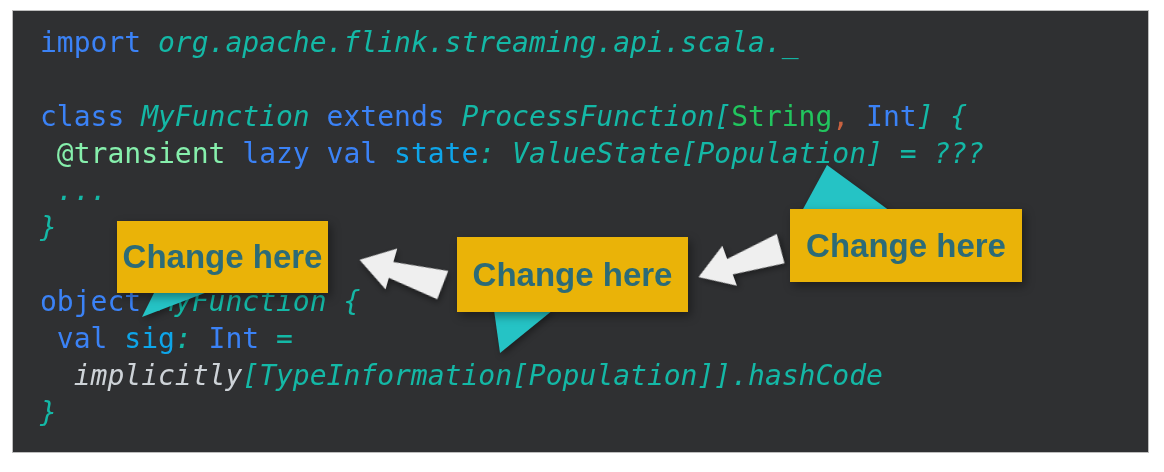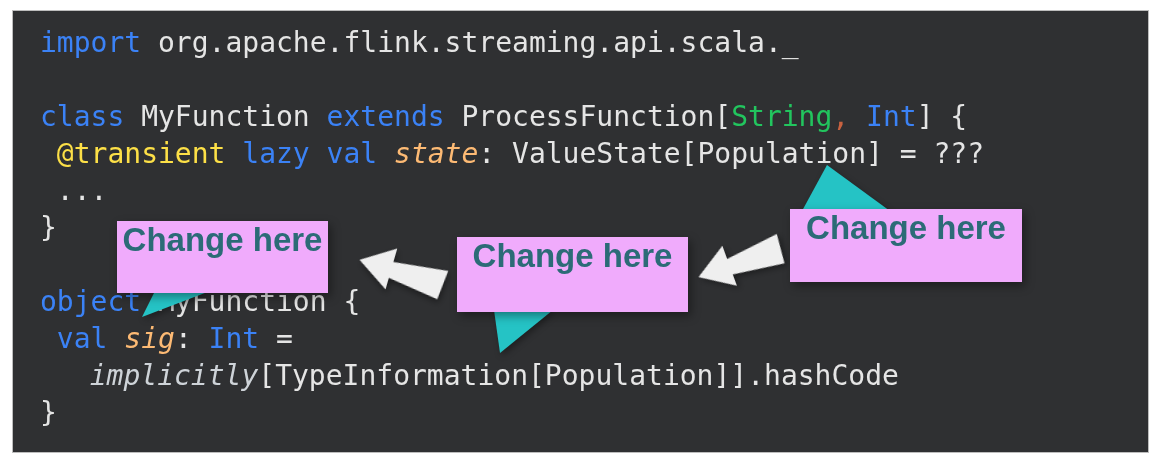--- a/index.html
+++ b/index.html
@@ -11,29 +11,29 @@
     position:absolute;left:12px;top:10px;width:1137px;height:443px;
     background:#2f3032;border:1px solid #bdbdbd;box-sizing:border-box;
   }
   .code{
     position:absolute;left:27px;top:13px;margin:0;z-index:1;
     font-family:"DejaVu Sans Mono",monospace;font-size:28px;line-height:37px;
     color:#ced3d8;white-space:pre;
   }
   .code-line{height:37px;}
   .tk-k{color:#3b82f6;}           
-  .tk-a{color:#fde047;}           
+  .tk-a{color:#86efac;}           
   .tk-t{color:#22c55e;}           
-  .tk-f{color:#fdba74;font-style:italic;} 
-  .tk-i{font-style:italic;margin-left:16px;}       
+  .tk-f{color:#0ea5e9;} 
+  .tk-i{font-style:italic;}       
   .tk-o{color:#c96240;}           
-  .tk-p{color:#e5e5e5;}
+  .tk-p{color:#14b8a6;font-style:italic;}
   .callout{
-    position:absolute;z-index:6;background:#f0abfc;color:#2c6b77;
-    display:flex;justify-content:center;
+    position:absolute;z-index:6;background:#eab308;color:#2c6b77;
+    display:flex;align-items:center;justify-content:center;
     font-weight:bold;font-size:33px;letter-spacing:0px;
     box-shadow:3px 4px 9px rgba(0,0,0,0.38);
   }
   .tail{position:absolute;z-index:5;filter:drop-shadow(2px 3px 3px rgba(0,0,0,0.35));}
   .tail polygon{fill:#25c3c5;}
   .block-arrow{position:absolute;z-index:4;filter:drop-shadow(2px 3px 3px rgba(0,0,0,0.4));}
   .block-arrow path{fill:#efefef;}
   #callout-1{left:117px;top:221px;width:211px;height:72px;}
   #callout-2{left:457px;top:237px;width:231px;height:75px;}
   #callout-3{left:790px;top:209px;width:232px;height:73px;}

